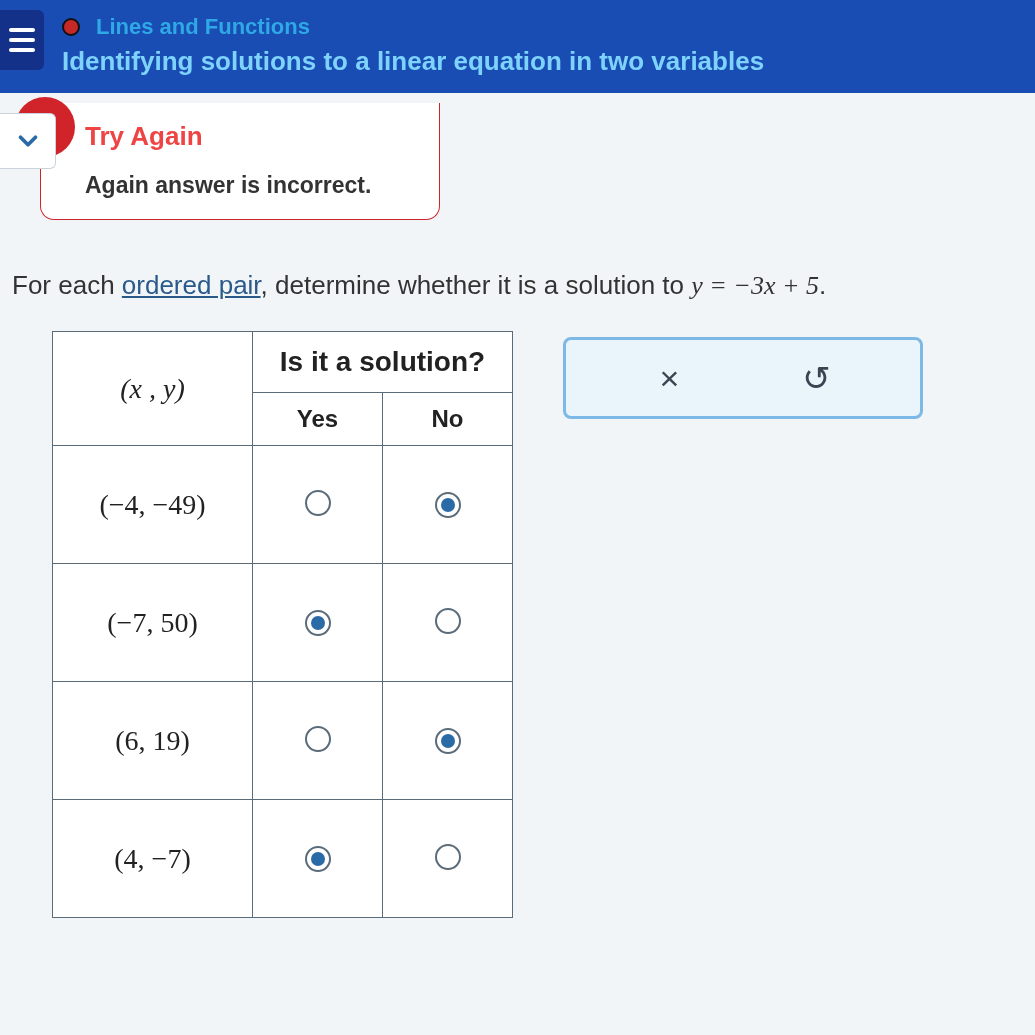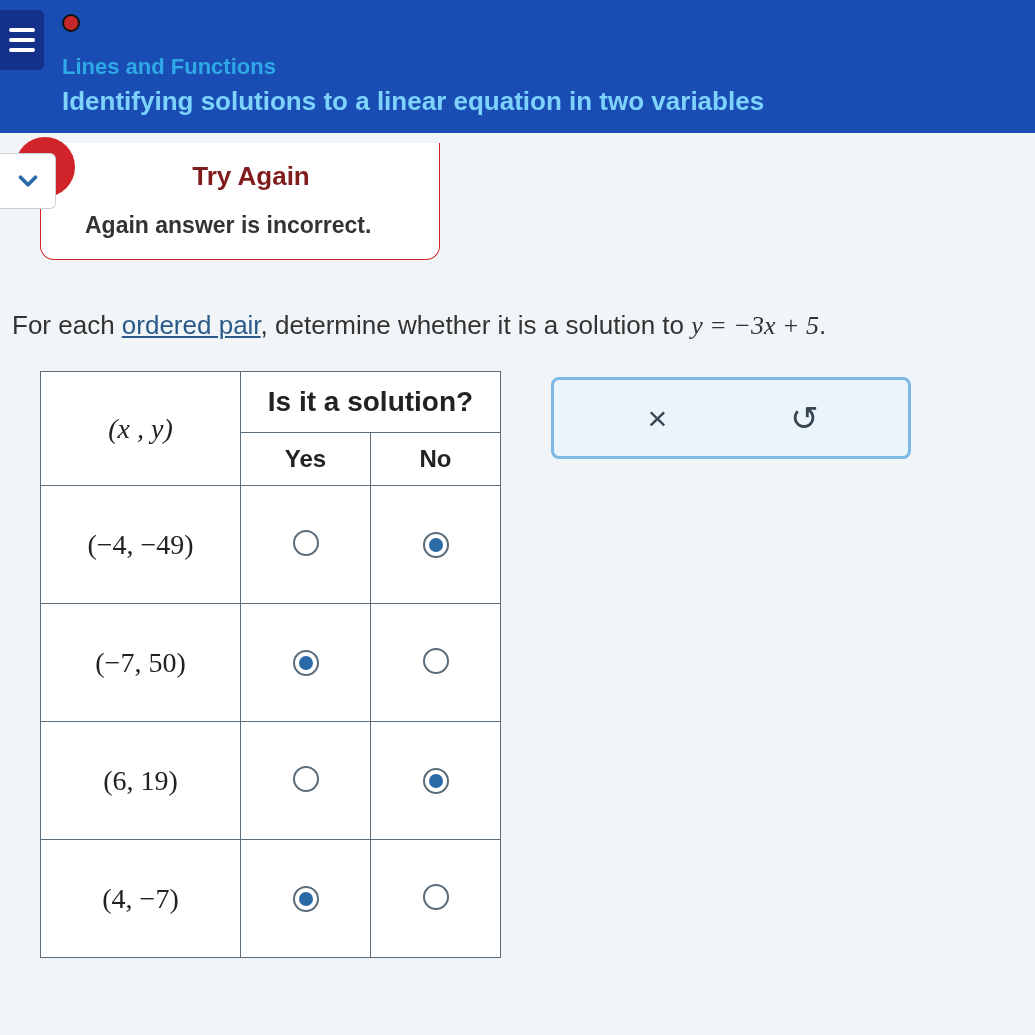--- a/index.html
+++ b/index.html
@@ -31,21 +31,21 @@
     cursor: pointer;
   }
   .menu-btn span {
     display: block;
     width: 26px;
     height: 4px;
     background: #fff;
     border-radius: 2px;
   }
   .header-text { padding-top: 4px; }
-  .section-row { display: flex; gap: 22px; flex-direction: column; }
+  .section-row { display: flex; align-items: center; gap: 16px; }
   .dot {
     width: 18px; height: 18px; border-radius: 50%;
     background: #c62828;
     border: 2px solid #111;
   }
   .section-title {
     color: #2fa8e6;
     font-weight: bold;
     font-size: 22px;
   }
@@ -90,25 +90,24 @@
     position: absolute;
     left: -26px;
     top: -6px;
     width: 60px;
     height: 60px;
     background: #d0242a;
     border-radius: 50%;
     z-index: 1;
   }
   .try-again {
-    color: #7f1d1d;
+    color: #ef4444;
     font-weight: bold;
     font-size: 26px;
     margin-bottom: 20px;
-    text-align: center;
   }
   .incorrect-msg {
     color: #333;
     font-weight: bold;
     font-size: 23px;
   }
   .question {
     margin: 50px 12px 30px 12px;
     font-size: 26px;
     color: #333;
@@ -120,21 +119,21 @@
   }
   .equation {
     font-style: italic;
     font-family: Liberation Serif, serif;
     margin-top: 22px;
   }
   .content-row {
     display: flex;
     align-items: flex-start;
     gap: 50px;
-    padding: 0 40px;
+    padding: 0 52px;
   }
   table.solution-table {
     border-collapse: collapse;
     background: #fff;
   }
   table.solution-table th,
   table.solution-table td {
     border: 1.5px solid #5a6b7a;
     text-align: center;
     vertical-align: middle;

